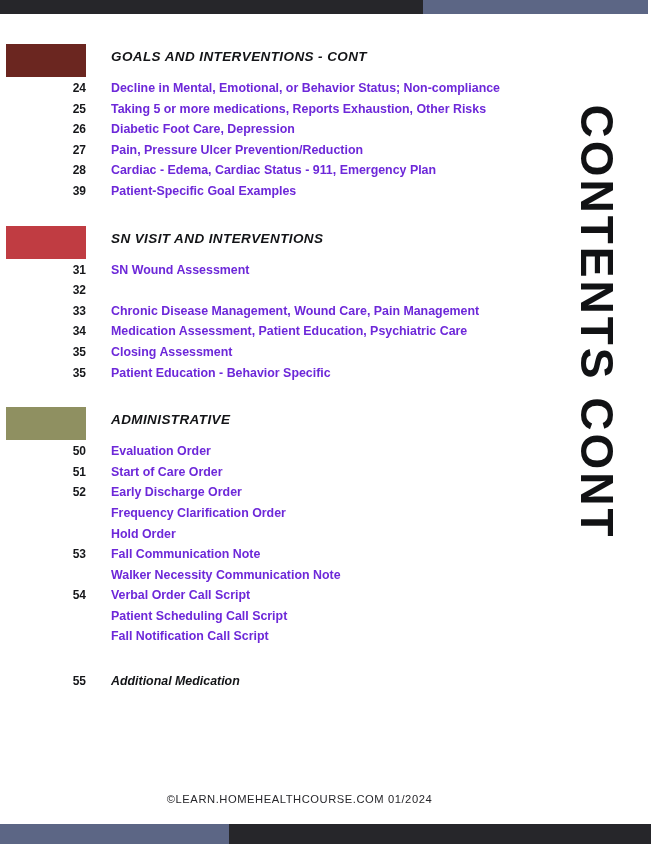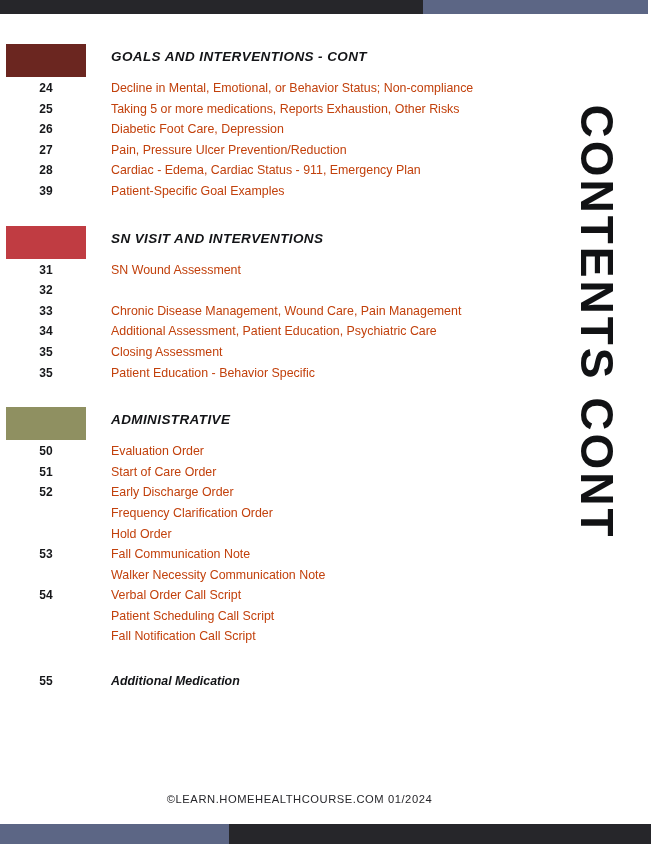--- a/index.html
+++ b/index.html
@@ -120,35 +120,35 @@
   .entry {
     position: relative;
     height: 20.6px;
     display: block;
   }
   .entry-page {
     position: absolute;
     left: 0;
     top: 0;
     width: 80px;
-    text-align: center;
+    text-align: right;
     font-family: "Liberation Sans", sans-serif;
     font-weight: 700;
     font-size: 12px;
     color: #16171a;
     line-height: 20.6px;
   }
   .entry-label {
     position: absolute;
     left: 105px;
     top: 0;
     font-family: "Liberation Sans", sans-serif;
-    font-weight: 400;
+    font-weight: 700;
     font-size: 12.4px;
-    color: #c2410c;
+    color: #6d28d9;
     line-height: 20.6px;
     white-space: nowrap;
   }
   .entry.bold .entry-label {
     font-weight: 700;
     font-style: italic;
     color: #131417;
   }
   .spacer-md { height: 20px; }
   .spacer-lg { height: 24px; }
@@ -229,21 +229,21 @@
       </div>
       <div class="entry">
         <span class="entry-page">32</span>
       </div>
       <div class="entry">
         <span class="entry-page">33</span>
         <span class="entry-label">Chronic Disease Management, Wound Care, Pain Management</span>
       </div>
       <div class="entry">
         <span class="entry-page">34</span>
-        <span class="entry-label">Additional Assessment, Patient Education, Psychiatric Care</span>
+        <span class="entry-label">Medication Assessment, Patient Education, Psychiatric Care</span>
       </div>
       <div class="entry">
         <span class="entry-page">35</span>
         <span class="entry-label">Closing Assessment</span>
       </div>
       <div class="entry">
         <span class="entry-page">35</span>
         <span class="entry-label">Patient Education - Behavior Specific</span>
       </div>
     </div>

